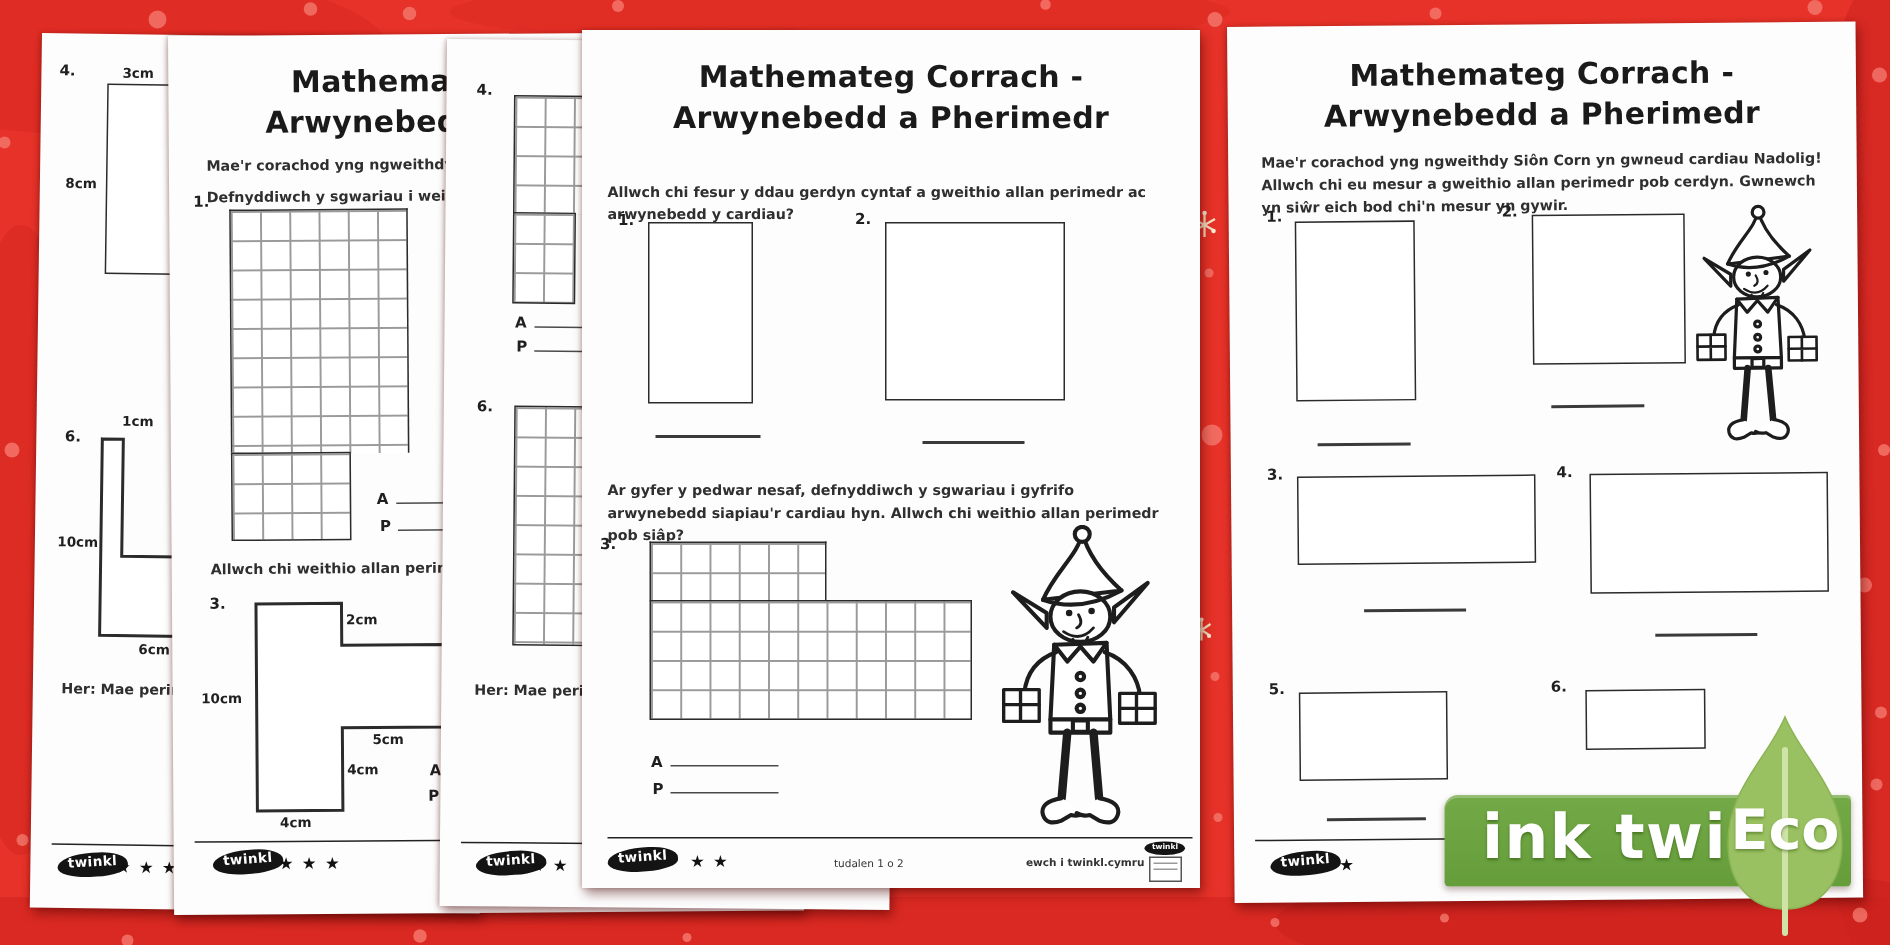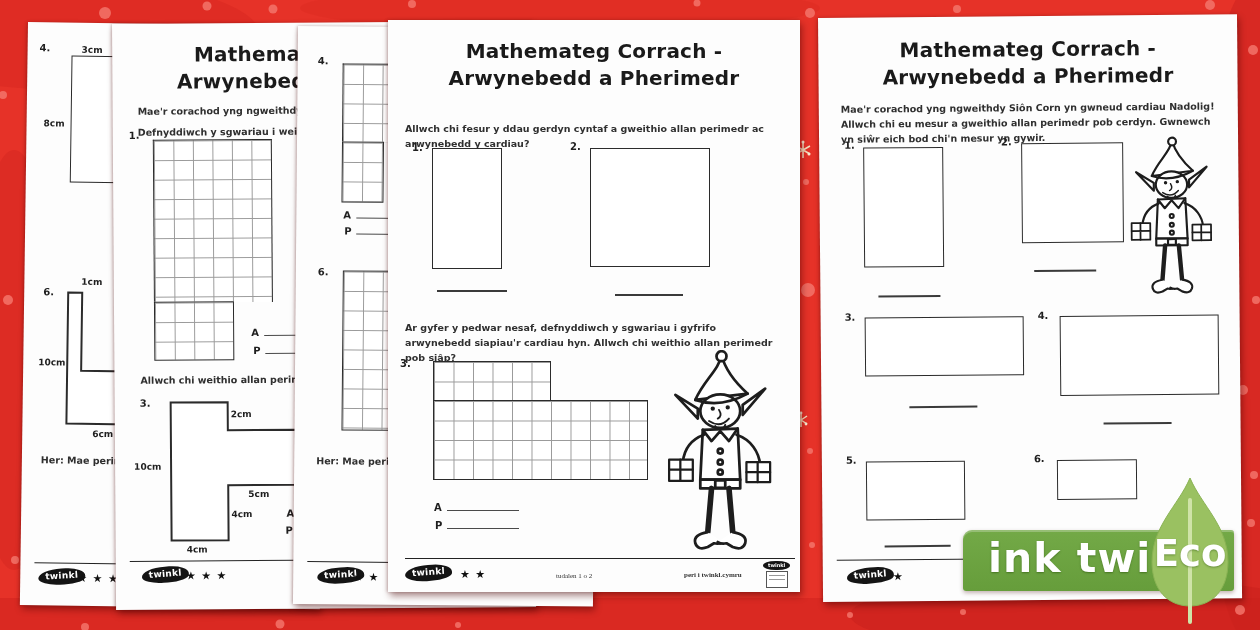--- a/index.html
+++ b/index.html
@@ -30,21 +30,21 @@
   .mlabel{position:absolute;font-size:9px;font-weight:bold;color:#1f1f1f;white-space:nowrap;}
   .ap{position:absolute;font-size:10px;font-weight:bold;color:#1f1f1f;white-space:nowrap;}
   .ap .apline{display:inline-block;border-bottom:1.5px solid #4a4a4a;height:9px;margin-left:5px;}
   .footline{position:absolute;border-top:1.8px solid #222;height:0;}
   .twinkl-logo{
     position:absolute;background:#141414;color:#fff;font-size:9px;font-weight:bold;
     padding:3px 7px 4px;border-radius:55% 45% 50% 50%/60% 55% 45% 50%;
     transform:rotate(-4deg);line-height:1;letter-spacing:.3px;
   }
   .stars{position:absolute;font-size:11px;color:#111;letter-spacing:1px;white-space:nowrap;}
-  .footnote{position:absolute;font-size:7px;color:#333;white-space:nowrap;font-family:Liberation Serif, serif;}
+  .footnote{position:absolute;font-size:7px;color:#333;white-space:nowrap;}
   .footnote.bold{font-weight:bold;}
   .badge{position:absolute;width:32px;height:27px;}
   .badge .bcloud{position:absolute;left:3px;top:0;background:#141414;color:#fff;
     font-size:5px;font-weight:bold;padding:2px 5px;border-radius:50%/55%;line-height:1;}
   .badge .bcert{position:absolute;left:6px;top:10px;width:20px;height:15px;background:#fff;border:1px solid #555;}
   .badge .bcert i{display:block;border-top:1px solid #999;margin:3px 2px 0;}
   .elf{position:absolute;}
   .shape-svg{position:absolute;}
   
   .eco-banner{
@@ -269,21 +269,21 @@
   </div>
 
   <svg class="elf" style="left:262px;top:330px" width="138" height="212">
     <use href="#elf" width="138" height="212"></use>
   </svg>
 
   <div class="footline" style="left:17px;top:538px;width:390px"></div>
   <div class="twinkl-logo" style="left:17px;top:545px">twinkl</div>
   <div class="stars" style="left:72px;top:548px">★ ★</div>
   <div class="footnote" style="left:168px;top:552px">tudalen 1 o 2</div>
-  <div class="footnote bold" style="left:296px;top:551px">peri i twinkl.cymru</div>
+  <div class="footnote bold" style="left:296px;top:551px">ewch i twinkl.cymru</div>
   <div class="badge" style="left:372px;top:541px">
     <span class="bcloud">twinkl</span>
     <span class="bcert">
         <i></i>
         <i></i>
       </span>
   </div>
 </div>
 
 <div class="page" style="left:818px;top:18px;width:419px;height:584px;z-index:4;transform:rotate(-.5deg);transform-origin:top left;">

